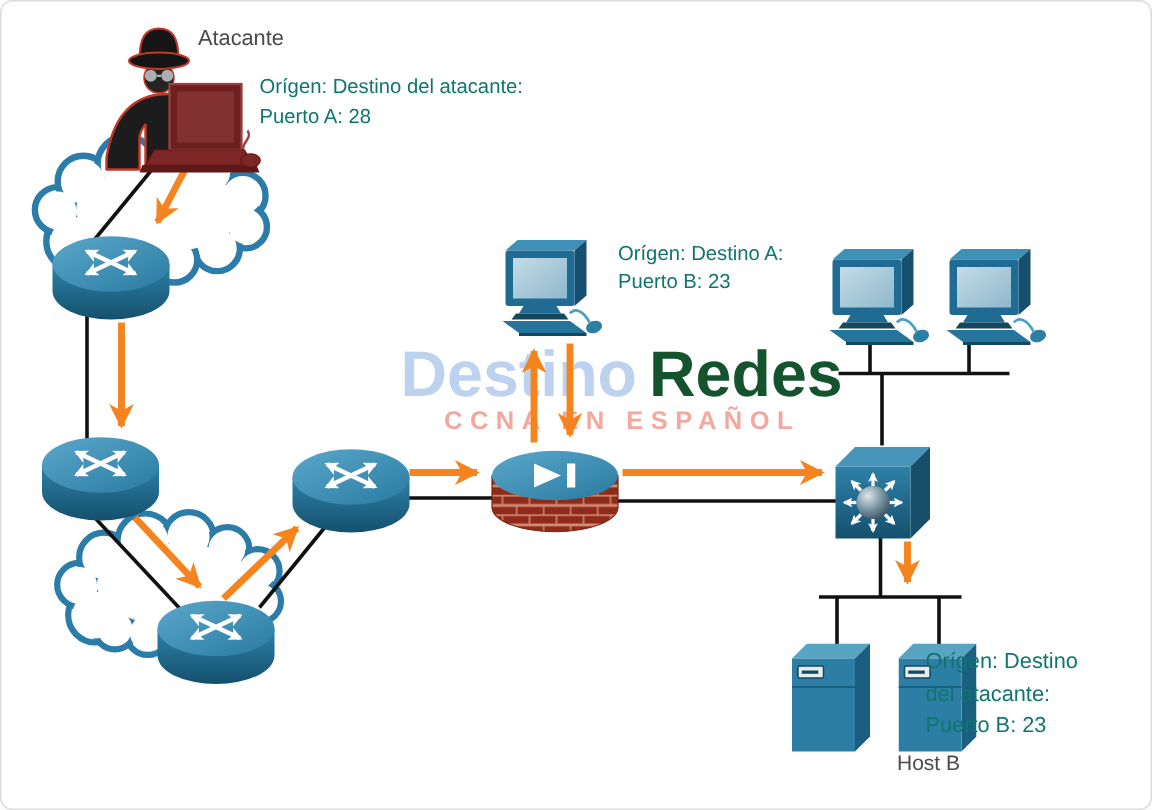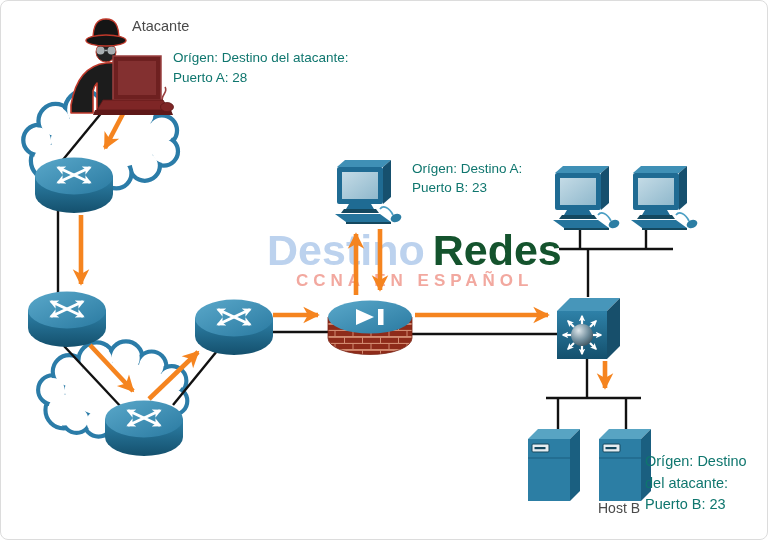--- a/index.html
+++ b/index.html
@@ -18,21 +18,21 @@
     letter-spacing:5px;color:#f2a89f;white-space:nowrap;}
   
   .node-label{position:absolute;color:#4a4a4a;}
   .lbl-atacante{left:131px;top:17px;font-size:14.5px;}
   .lbl-hosta{left:306px;top:136px;font-size:13px;}
   .lbl-hostb{left:597px;top:499px;font-size:14px;}
   
   .flow{position:absolute;color:#0f766e;white-space:nowrap;}
   .flow-attacker{left:172px;top:47px;font-size:13.5px;line-height:20px;}
   .flow-hosta{left:411px;top:158px;font-size:13.5px;line-height:19px;}
-  .flow-hostb{left:644px;top:430px;font-size:14.5px;line-height:21.5px;margin-top:20px;}
+  .flow-hostb{left:616px;top:430px;font-size:14.5px;line-height:21.5px;}
 </style>
 </head>
 <body>
 
 <div class="stage">
 
   <div class="layer">
     <div class="wm-main">
       <span class="wm-word1">Destino</span><span class="wm-word2">Redes</span>
     </div>

